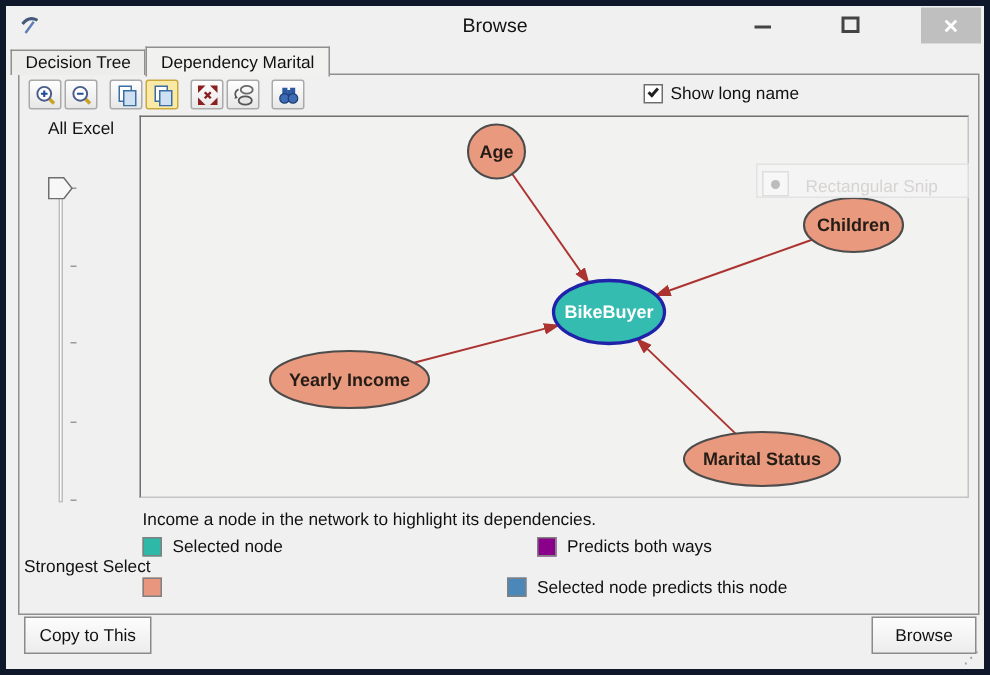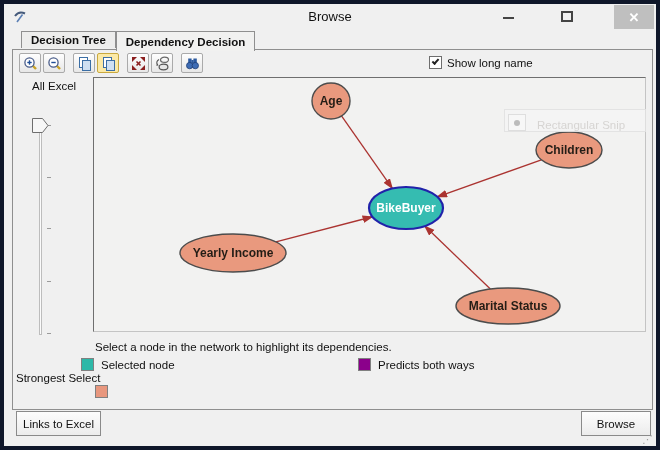--- a/index.html
+++ b/index.html
@@ -10,21 +10,21 @@
   .titlebar { position:absolute; left:0; top:0; width:100%; height:26px; }
   .title { position:absolute; left:0; right:0; top:5px; text-align:center; font-size:13px; color:#111; }
   .app-icon { position:absolute; left:8px; top:5px; width:16px; height:16px; }
   .win-min { position:absolute; right:76px; top:13px; width:11px; height:2px; background:#444; }
   .win-min-hit { position:absolute; right:66px; top:0; width:30px; height:25px; }
   .win-max { position:absolute; right:47px; top:7px; width:12px; height:11px; border:2px solid #444; background:#f0f0f0; }
   .win-max-hit { position:absolute; right:36px; top:0; width:30px; height:25px; }
   .win-close { position:absolute; right:2px; top:1px; width:40px; height:24px; background:#bfbfbf; color:#fff; font-size:13px; font-weight:bold; display:flex; align-items:center; justify-content:center; }
 
   
-  .tabs { position:absolute; left:17px; top:27px; height:19px; display:flex; z-index:5;font-weight:bold; }
+  .tabs { position:absolute; left:3px; top:27px; height:19px; display:flex; align-items:flex-end; z-index:5; }
   .tab { border:1px solid #8f8f8f; border-bottom:none; padding:0 9px; font-size:11.5px; color:#111; display:flex; align-items:center; white-space:nowrap; }
   .tab.inactive { height:17px; background:#ededec; }
   .tab.active { height:20px; background:#f1f1f0; margin-bottom:-1px; position:relative; z-index:6; }
 
   
   .tabpage { position:absolute; left:8px; top:45px; width:641px; height:361px; border:1px solid #8f8f8f; background:#f0f0f0;padding-left:24px; }
 
   
   .tbtn { position:absolute; width:22px; height:20px; background:linear-gradient(#fefefe,#e7e7e7); border:1px solid #aaa; border-radius:2px; display:flex; align-items:center; justify-content:center; }
   .tbtn.hl { background:#fbe9a6; border-color:#c9a93f; }
@@ -77,21 +77,21 @@
         <div class="win-min"></div>
       </div>
     <div class="win-max-hit">
         <div class="win-max"></div>
       </div>
     <div class="win-close">✕</div>
   </div>
 
   <div class="tabs">
     <div class="tab inactive">Decision Tree</div>
-    <div class="tab active">Dependency Decision</div>
+    <div class="tab active">Dependency Marital</div>
   </div>
 
   <div class="tabpage">
 
     <div class="tbtn" style="left:6px;top:3px;">
       <svg width="15" height="15" viewBox="0 0 15 15">
         <line x1="9.5" y1="9.5" x2="13" y2="13" stroke="#c9a227" stroke-width="2.4"></line>
         <circle cx="6.5" cy="6.5" r="4.6" fill="#fff" stroke="#4a5d8a" stroke-width="1.3"></circle>
         <line x1="4.3" y1="6.5" x2="8.7" y2="6.5" stroke="#1f4e96" stroke-width="1.4"></line>
         <line x1="6.5" y1="4.3" x2="6.5" y2="8.7" stroke="#1f4e96" stroke-width="1.4"></line>
@@ -198,31 +198,35 @@
           </g>
         </svg>
       <div class="snip-ghost">
         <div class="snip-btn">
             <div class="snip-dot"></div>
           </div>
         <div class="snip-label">Rectangular Snip</div>
       </div>
     </div>
 
-    <div class="status-text">Select a node in the network to highlight its dependencies.</div>
-
-    <div class="legend-item" style="left:68px;top:308px;justify-content:flex-end;">
+    <div class="status-text">Income a node in the network to highlight its dependencies.</div>
+
+    <div class="legend-item" style="left:82px;top:308px;justify-content:flex-end;">
       <div class="swatch" style="background: rgb(45, 184, 168);"></div>
       <div class="legend-label">Selected node</div>
     </div>
     <div class="legend-item" style="left:82px;top:335px;">
       <div class="swatch" style="background: rgb(232, 151, 126);"></div>
     </div>
     <div class="legend-item" style="left:325px;top:308px;margin-left:20px;">
       <div class="swatch" style="background: rgb(139, 0, 139);"></div>
       <div class="legend-label">Predicts both ways</div>
     </div>
+    <div class="legend-item" style="left:325px;top:335px;">
+      <div class="swatch" style="background: rgb(76, 135, 185);"></div>
+      <div class="legend-label">Selected node predicts this node</div>
+    </div>
   </div>
 
-  <div class="btn btn-copy">Links to Excel</div>
+  <div class="btn btn-copy">Copy to This</div>
   <div class="btn btn-close">Browse</div>
   <div class="grip">⋰</div>
 </div>
 
 </body></html>

